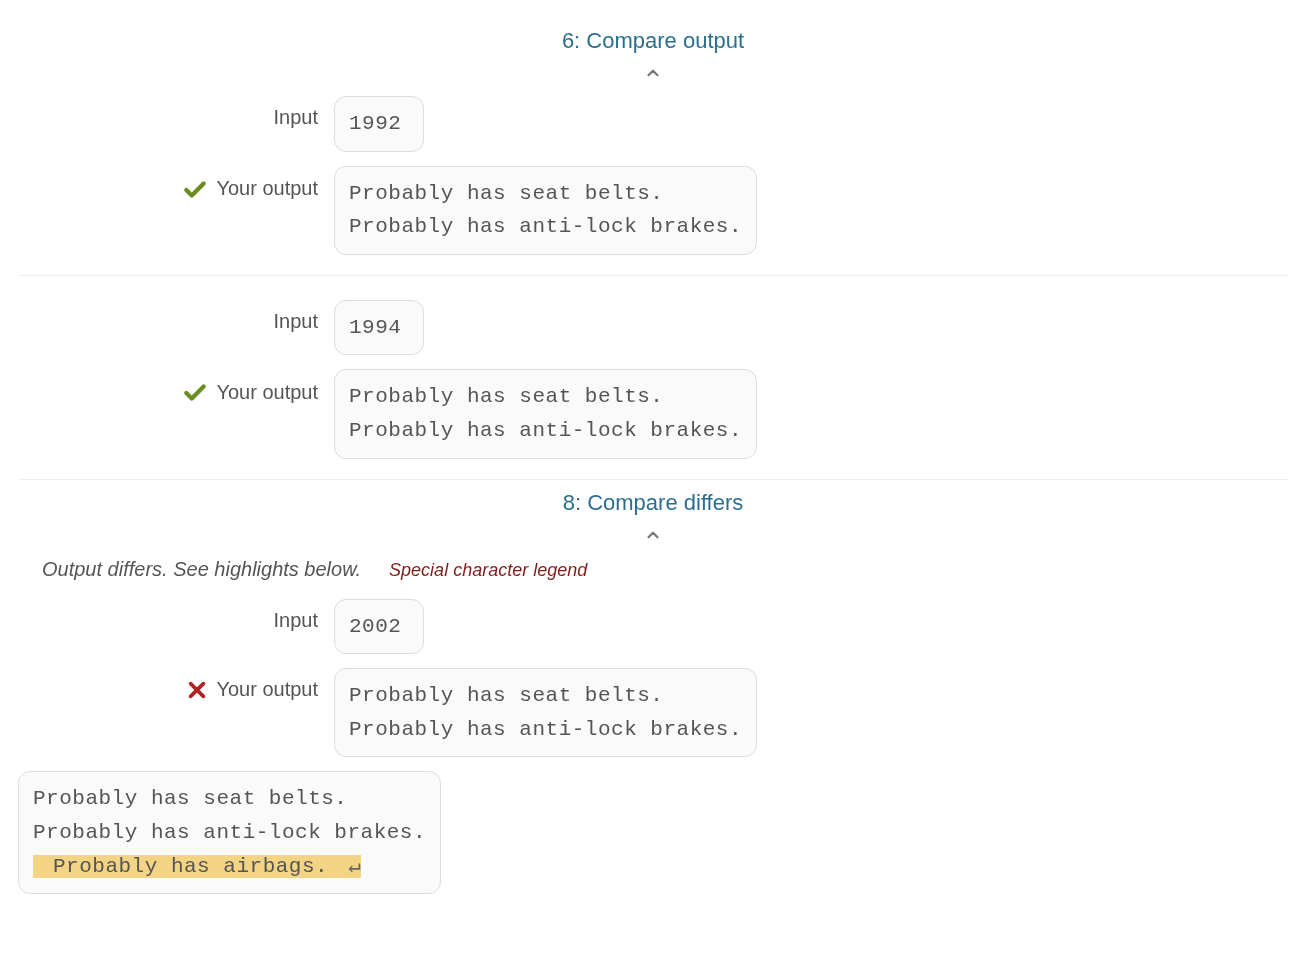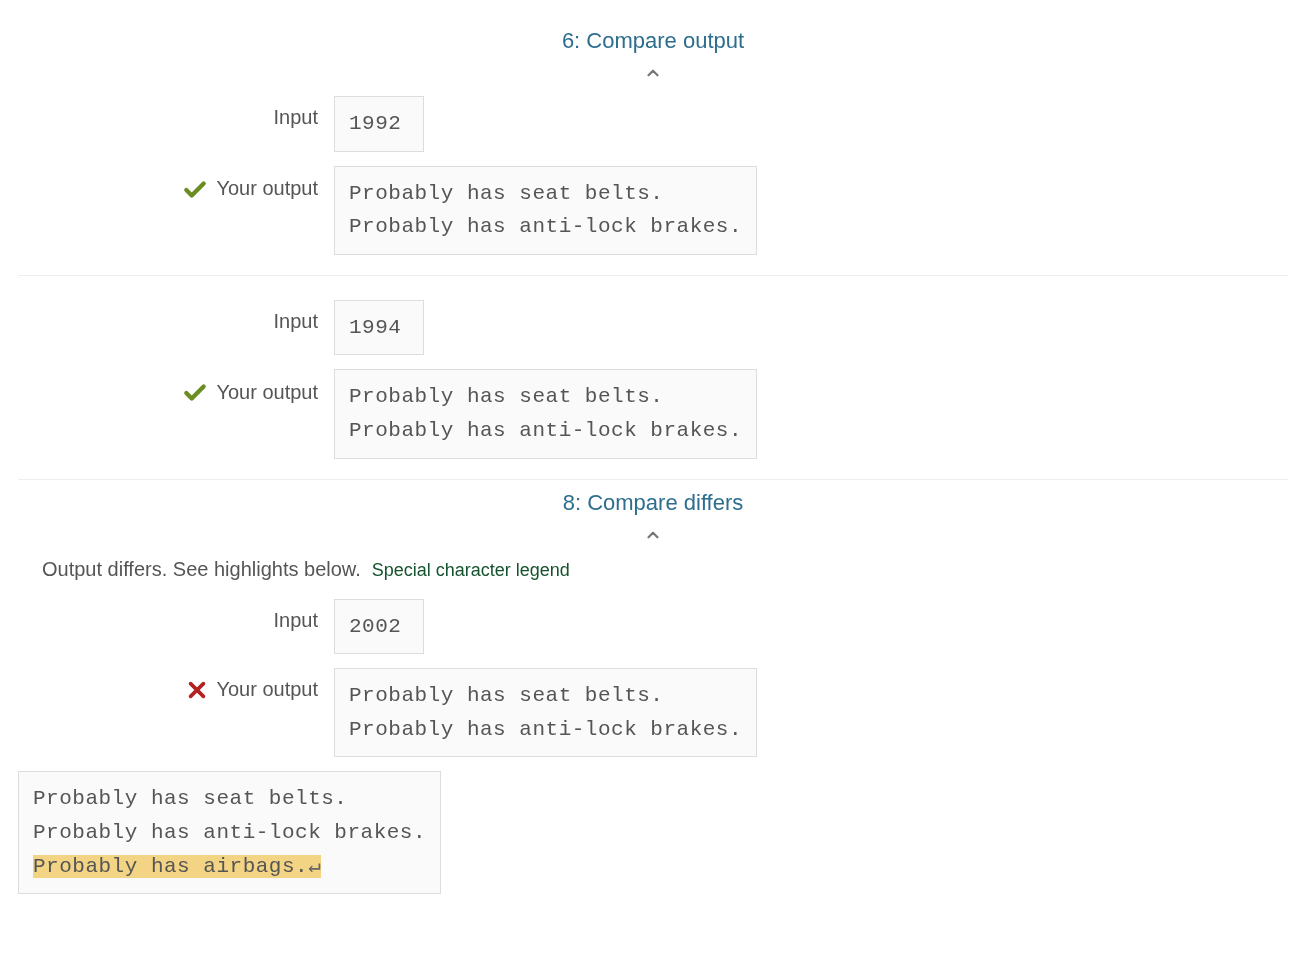--- a/index.html
+++ b/index.html
@@ -27,24 +27,25 @@
     flex-direction: column;
   }
   .section-header .chev {
     color: #666;
     display: inline-flex;
   }
   .diff-msg {
     margin: 10px 0 18px 24px;
     display: flex;
     align-items: baseline;
-    gap: 11px;
+    gap: 28px;
+    font-style: italic;
   }
   .diff-text { color: #555; font-size: 20px; }
-  .legend-link { color: #14532d; font-size: 18px; }
+  .legend-link { color: #7f1d1d; font-size: 18px; }
   .row {
     display: flex;
     align-items: flex-start;
     gap: 16px;
     margin-top: 14px;
   }
   .label-col {
     flex: 0 0 300px;
     text-align: right;
     padding-top: 10px;
@@ -52,32 +53,33 @@
     font-size: 20px;
     display: flex;
     justify-content: flex-end;
     align-items: center;
     gap: 8px;
   }
   .result-icon { display: inline-flex; }
   .box {
     border: 1px solid #ddd;
     background: #fafafa;
-    border-radius: 0;
+    border-radius: 12px;
     padding: 10px 14px;
     font-family: Menlo, Consolas, "Courier New", monospace;
     font-size: 21px;
     color: #555;
     line-height: 1.6;
     white-space: pre;
     letter-spacing: 0.5px;
     min-width: 60px;
   }
   .hl {
     background: #f3d484;
+    padding-left: 20px;
   }
 </style>
 </head>
 <body>
 
 <div id="app">
     <div class="section">
       <div class="section-header">
         <span>6: Compare output</span>
         <span class="chev">

